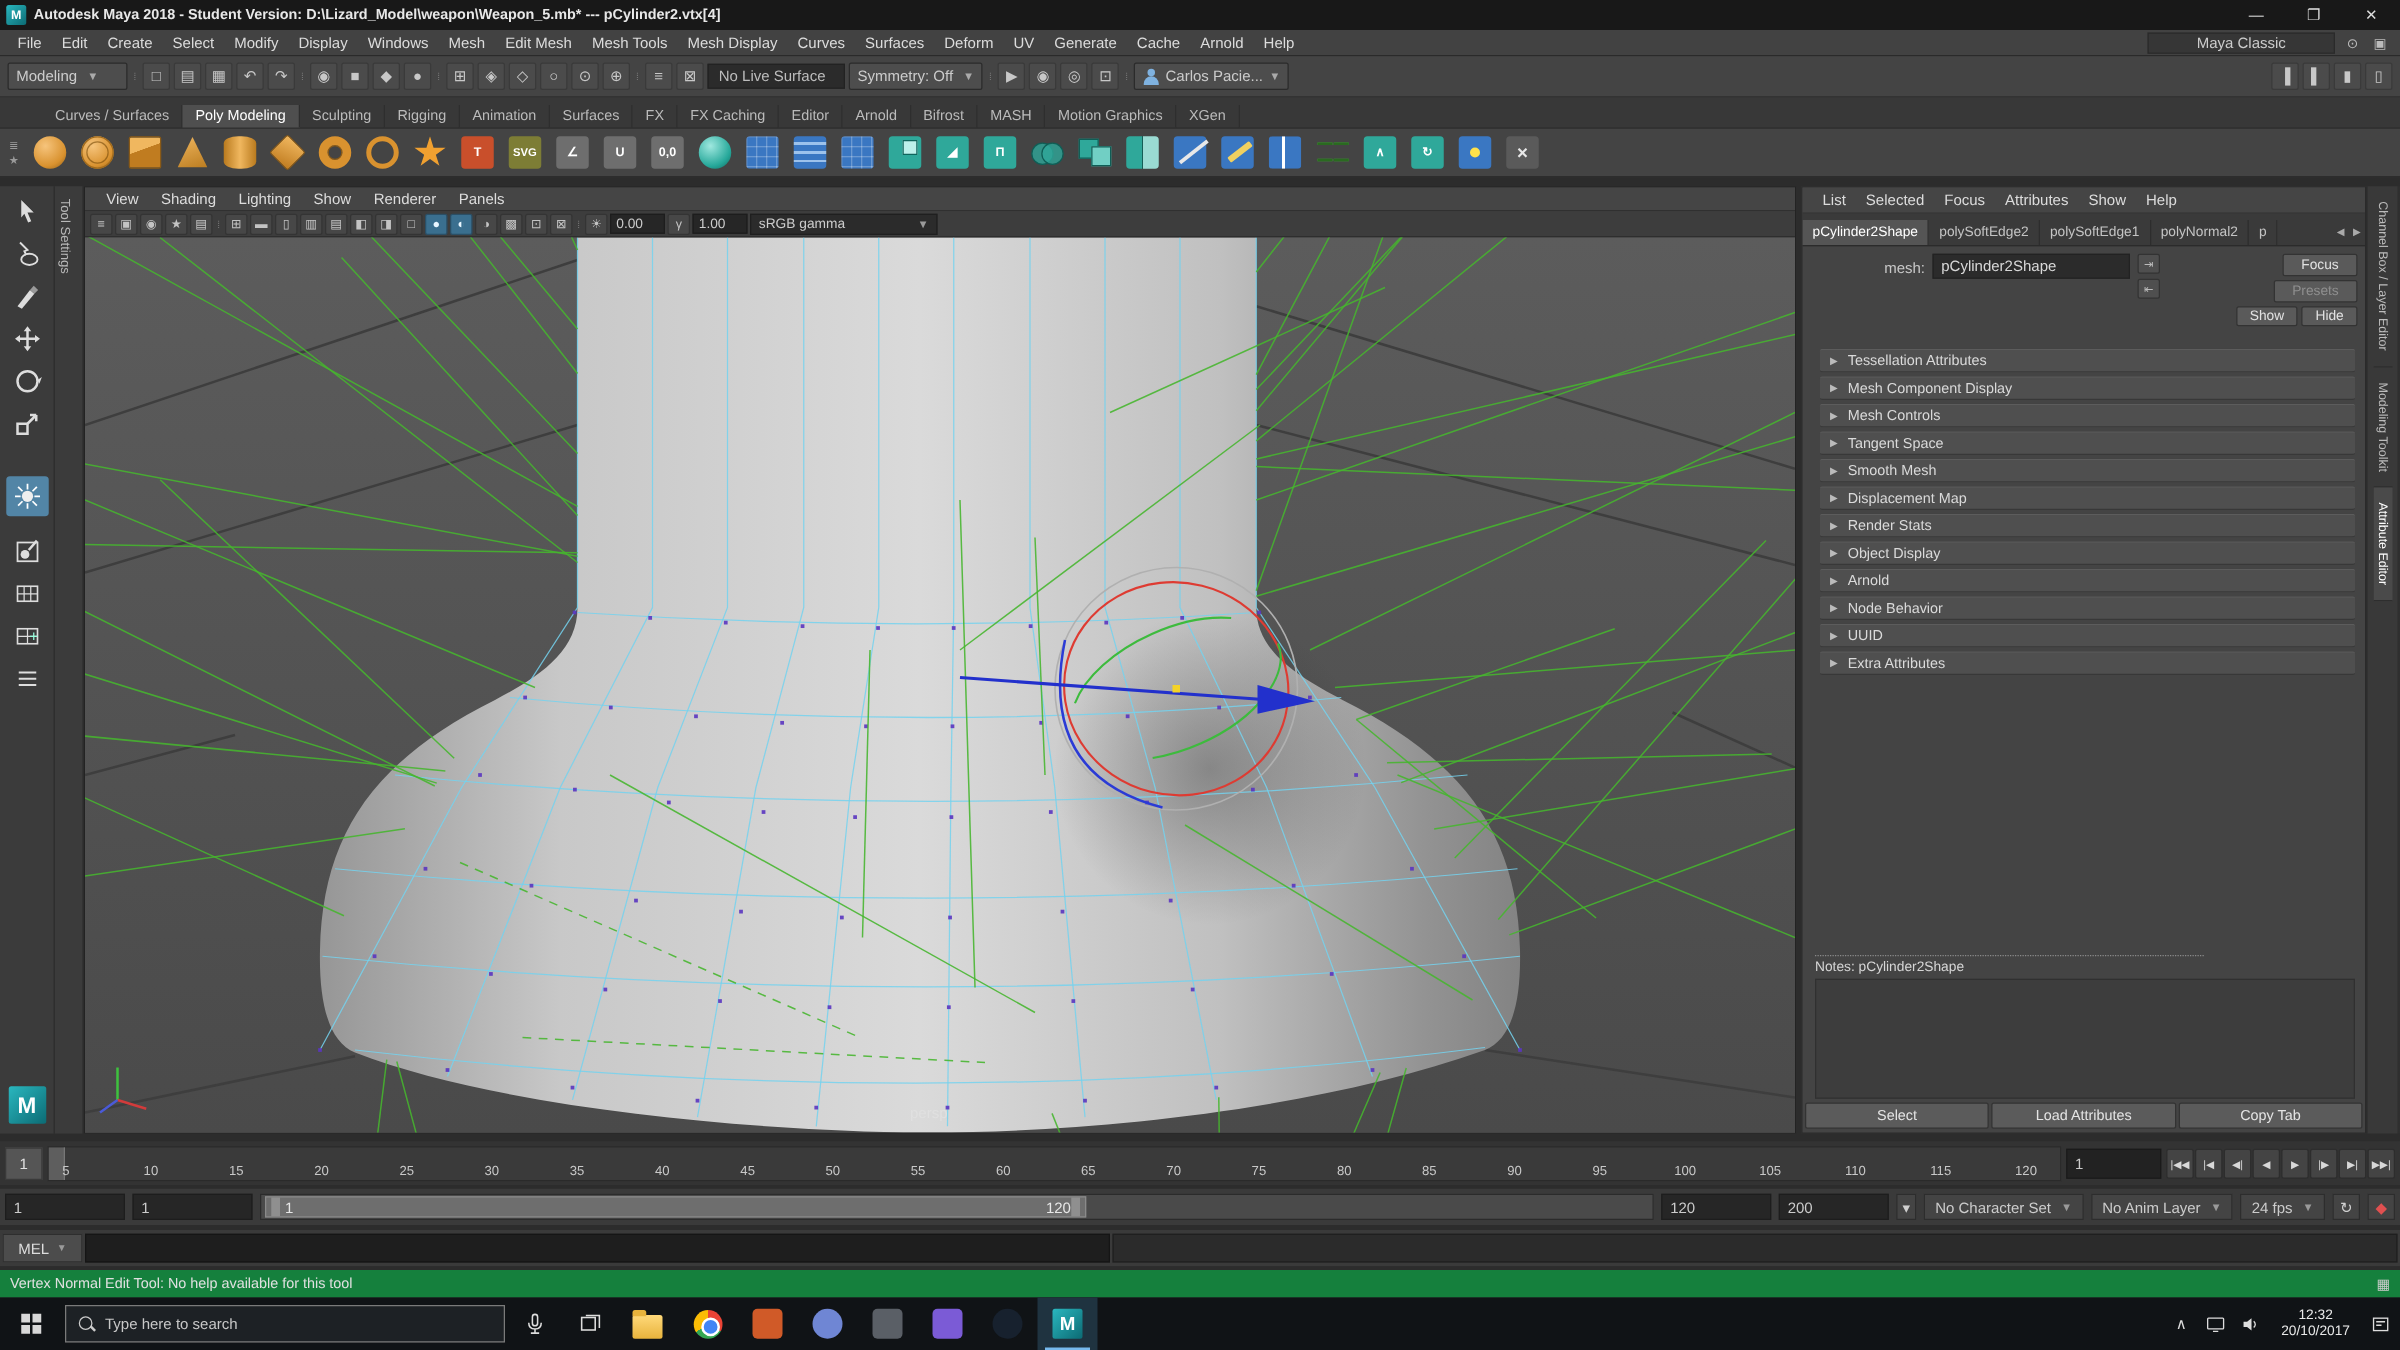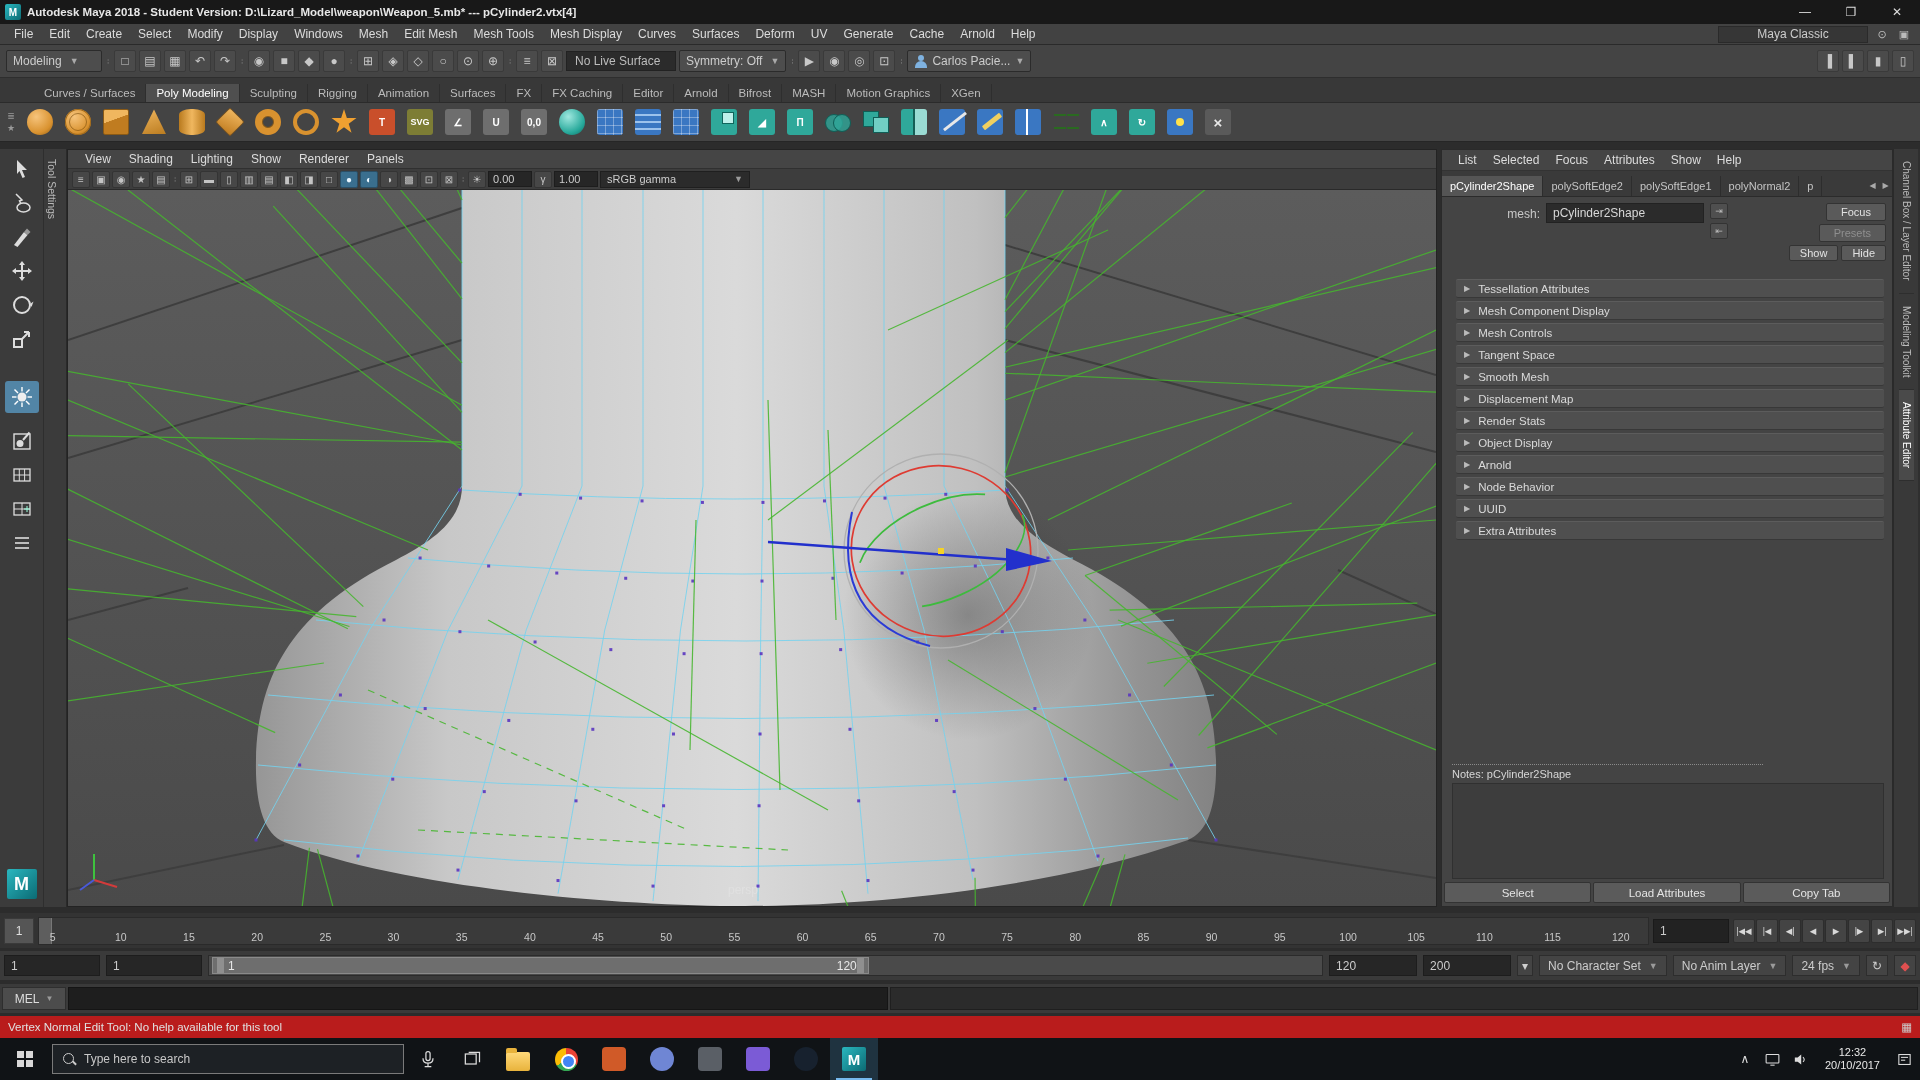--- a/index.html
+++ b/index.html
@@ -167,21 +167,21 @@
   .rs-dd .arr { font-size:9px; color:#9a9a9a; }
   .rs-ico { width:22px; height:21px; background:#444444; border:1px solid #2d2d2d; display:flex; align-items:center; justify-content:center; color:#cfcfcf; }
   .rs-ico.red { color:#e05050; }
 
   
   .cmdrow { height:29px; background:#3a3a3a; display:flex; align-items:center; gap:2px; padding:0 2px; }
   .mel-box { width:64px; height:23px; background:#4c4c4c; border:1px solid #2e2e2e; display:flex; align-items:center; justify-content:center; gap:6px; color:#dddddd; }
   .mel-box .arr { font-size:8px; color:#9a9a9a; }
   .cmd-input { width:820px; height:23px; background:#1e1e1e; border:1px solid #151515; }
   .cmd-result { flex:1; height:23px; background:#2b2b2b; border:1px solid #1f1f1f; }
-  .helprow { height:22px; background:#b91c1c; display:flex; align-items:center; padding:0 8px; color:#e0e0e0; font-size:11.5px; }
+  .helprow { height:22px; background:#15803d; display:flex; align-items:center; padding:0 8px; color:#e0e0e0; font-size:11.5px; }
   .helprow .hico { margin-left:auto; color:#cccccc; }
 
   
   .taskbar { height:42px; background:#101316; display:flex; align-items:stretch; color:#e8e8e8; }
   .tb-start { width:50px; display:flex; align-items:center; justify-content:center; }
   .winlogo { display:inline-grid; grid-template-columns:7px 7px; grid-template-rows:7px 7px; gap:1.5px; }
   .winlogo i { background:#d8d8d8; }
   .tb-search { width:352px; margin:6px 2px; background:#1d2125; border:1px solid #7a7a7a; display:flex; align-items:center; gap:8px; padding:0 10px; color:#c8c8c8; }
   .glass { width:13px; height:13px; position:relative; }
   .glass::before { content:""; position:absolute; left:0; top:0; width:9px; height:9px; border:1.5px solid #cccccc; border-radius:50%; }

